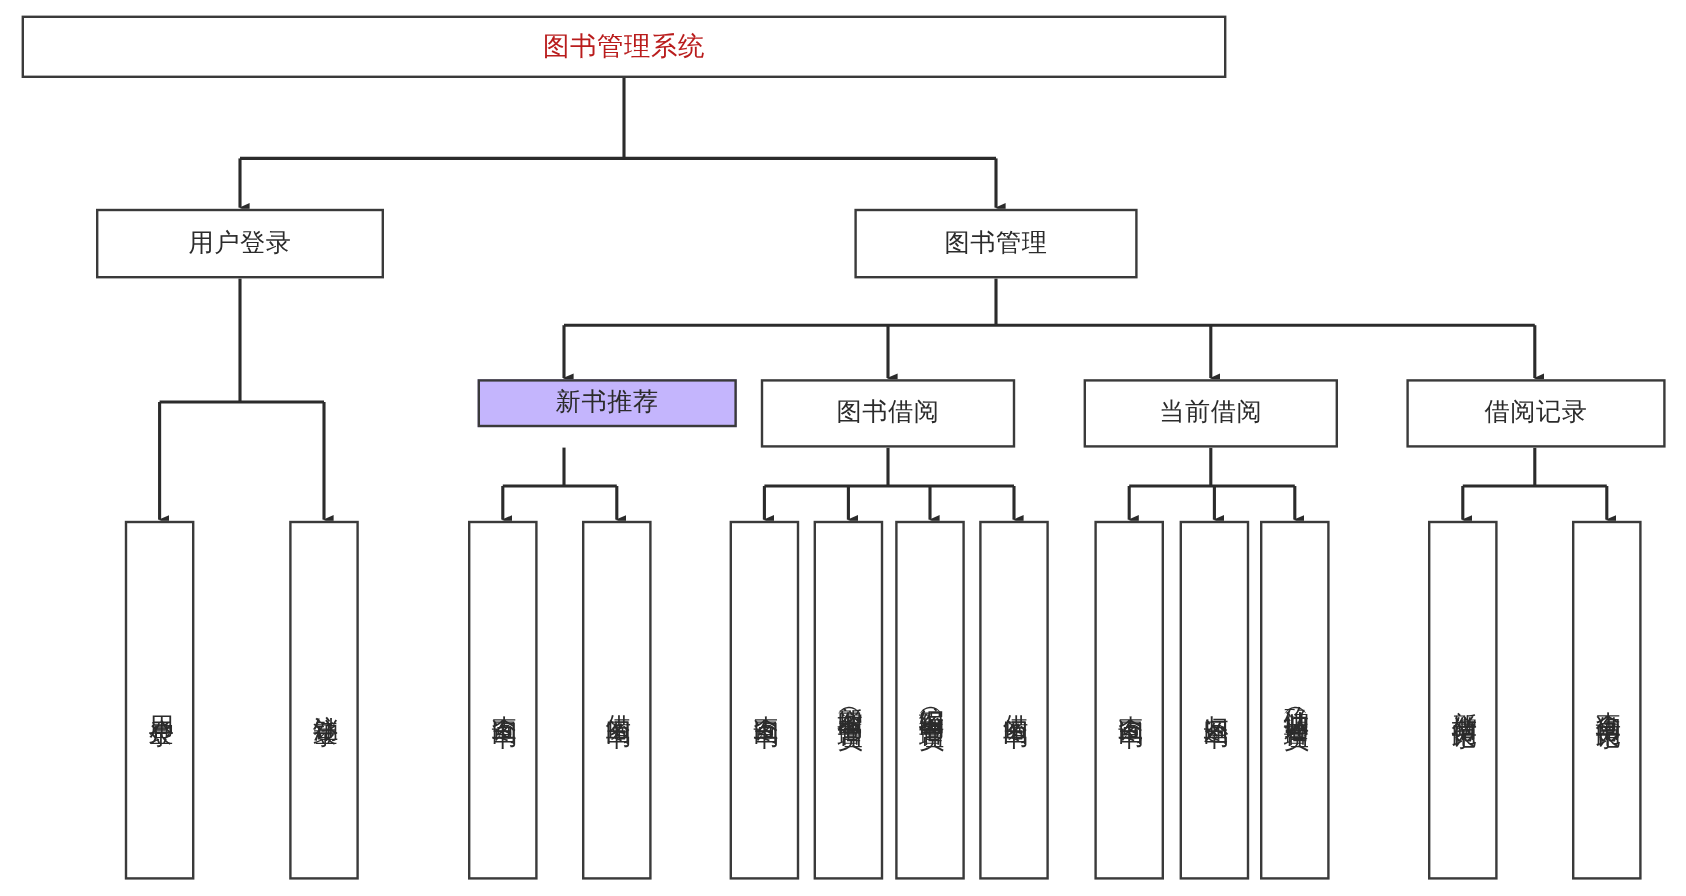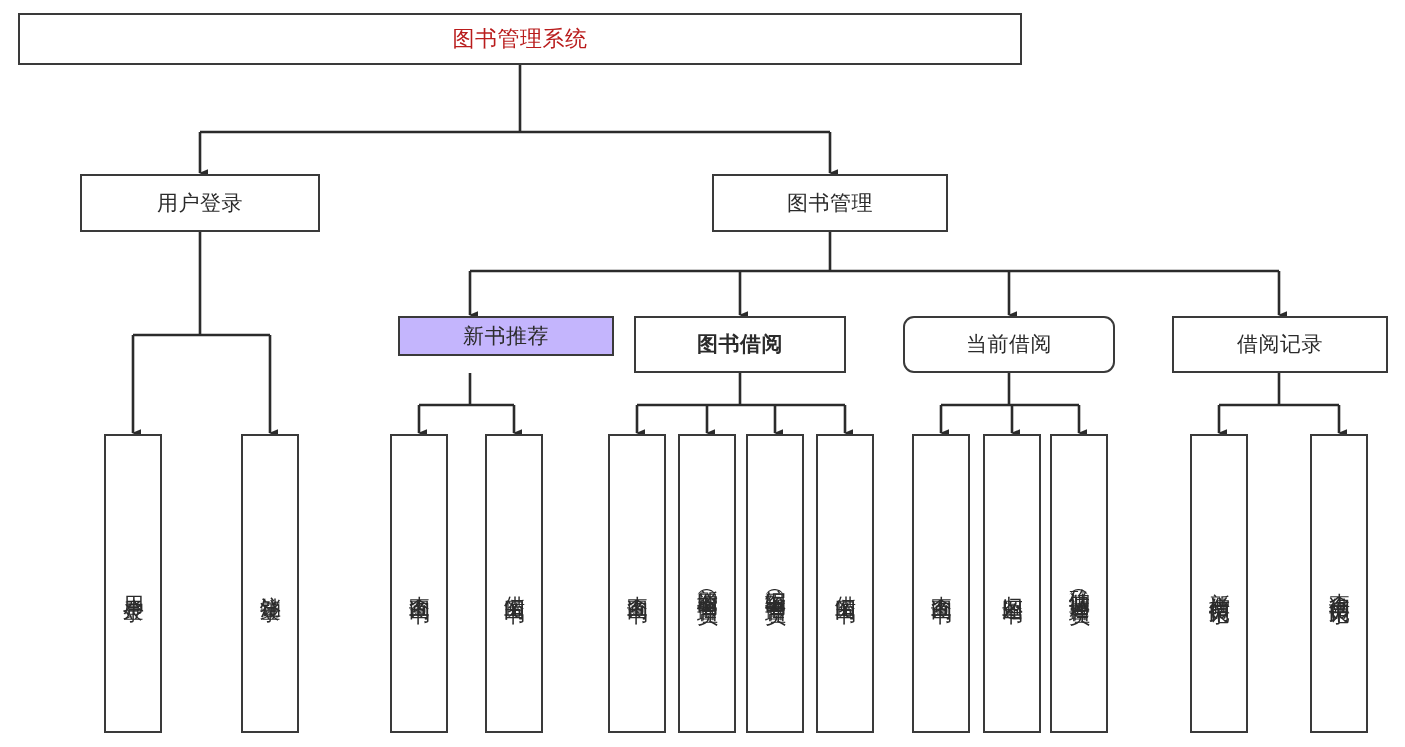--- a/index.html
+++ b/index.html
@@ -116,23 +116,23 @@
       <div class="node horizontal" style="left: 80px; top: 174px; width: 240px; height: 58px; border-color: rgb(58, 58, 58); background: rgb(255, 255, 255);">
         <span class="node-label" style="color: rgb(43, 43, 43);">用户登录</span>
       </div>
       <div class="node horizontal" style="left: 712px; top: 174px; width: 236px; height: 58px; border-color: rgb(58, 58, 58); background: rgb(255, 255, 255);">
         <span class="node-label" style="color: rgb(43, 43, 43);">图书管理</span>
       </div>
       <div class="node horizontal" style="left: 362px; top: 316px; width: 216px; height: 40px; border-color: rgb(58, 58, 58); background: #c4b5fd; margin-left: 36px;">
         <span class="node-label" style="color: rgb(43, 43, 43);">新书推荐</span>
       </div>
       <div class="node horizontal" style="left: 634px; top: 316px; width: 212px; height: 57px; border-color: rgb(58, 58, 58); background: rgb(255, 255, 255);">
-        <span class="node-label" style="color: rgb(43, 43, 43); font-weight: bold;">图书借阅</span>
+        <span class="node-label" style="color: rgb(43, 43, 43);">图书借阅</span>
       </div>
-      <div class="node horizontal" style="left: 903px; top: 316px; width: 212px; height: 57px; border-color: rgb(58, 58, 58); background: rgb(255, 255, 255); border-radius: 11px;">
+      <div class="node horizontal" style="left: 903px; top: 316px; width: 212px; height: 57px; border-color: rgb(58, 58, 58); background: rgb(255, 255, 255);">
         <span class="node-label" style="color: rgb(43, 43, 43);">当前借阅</span>
       </div>
       <div class="node horizontal" style="left: 1172px; top: 316px; width: 216px; height: 57px; border-color: rgb(58, 58, 58); background: rgb(255, 255, 255);">
         <span class="node-label" style="color: rgb(43, 43, 43);">借阅记录</span>
       </div>
       <div class="node vertical" style="left: 104px; top: 434px; width: 58px; height: 299px; border-color: rgb(58, 58, 58); background: rgb(255, 255, 255);">
         <span class="node-label" style="color: rgb(43, 43, 43);">用户登录</span>
       </div>
       <div class="node vertical" style="left: 241px; top: 434px; width: 58px; height: 299px; border-color: rgb(58, 58, 58); background: rgb(255, 255, 255);">
         <span class="node-label" style="color: rgb(43, 43, 43);">注销登录</span>

